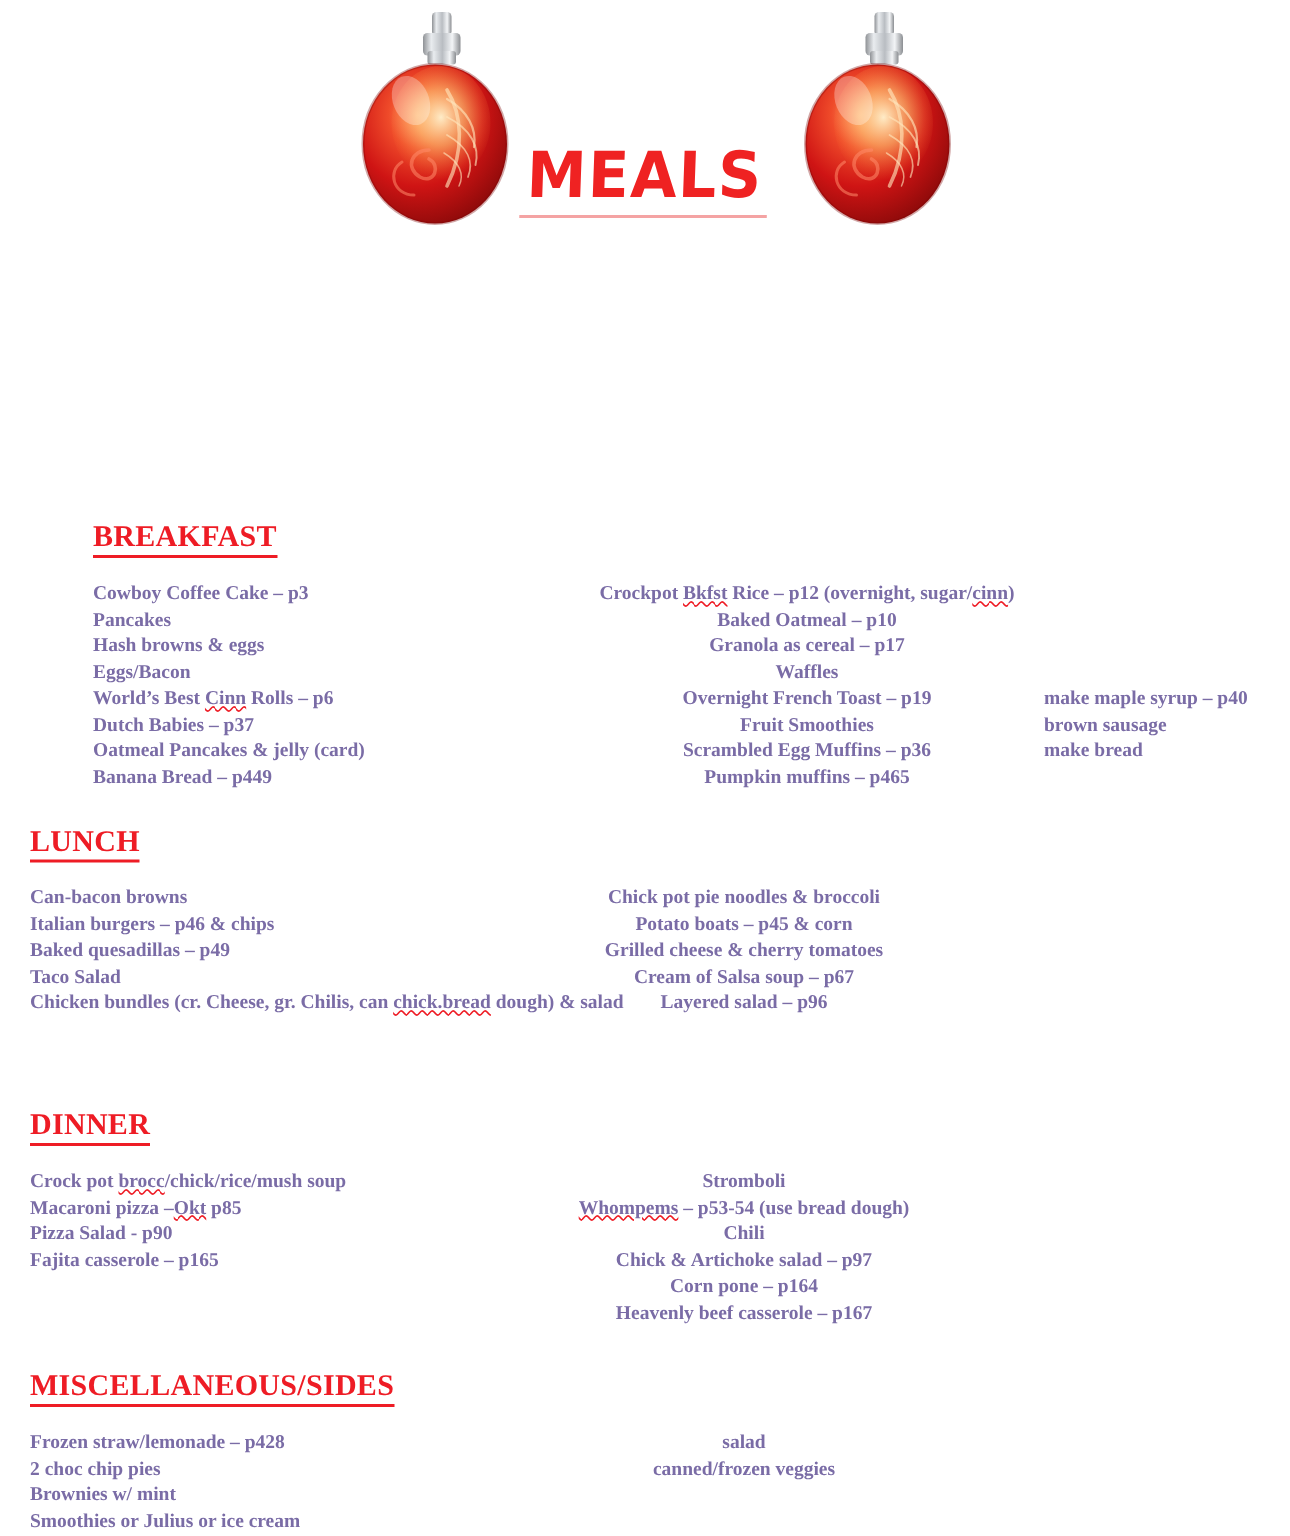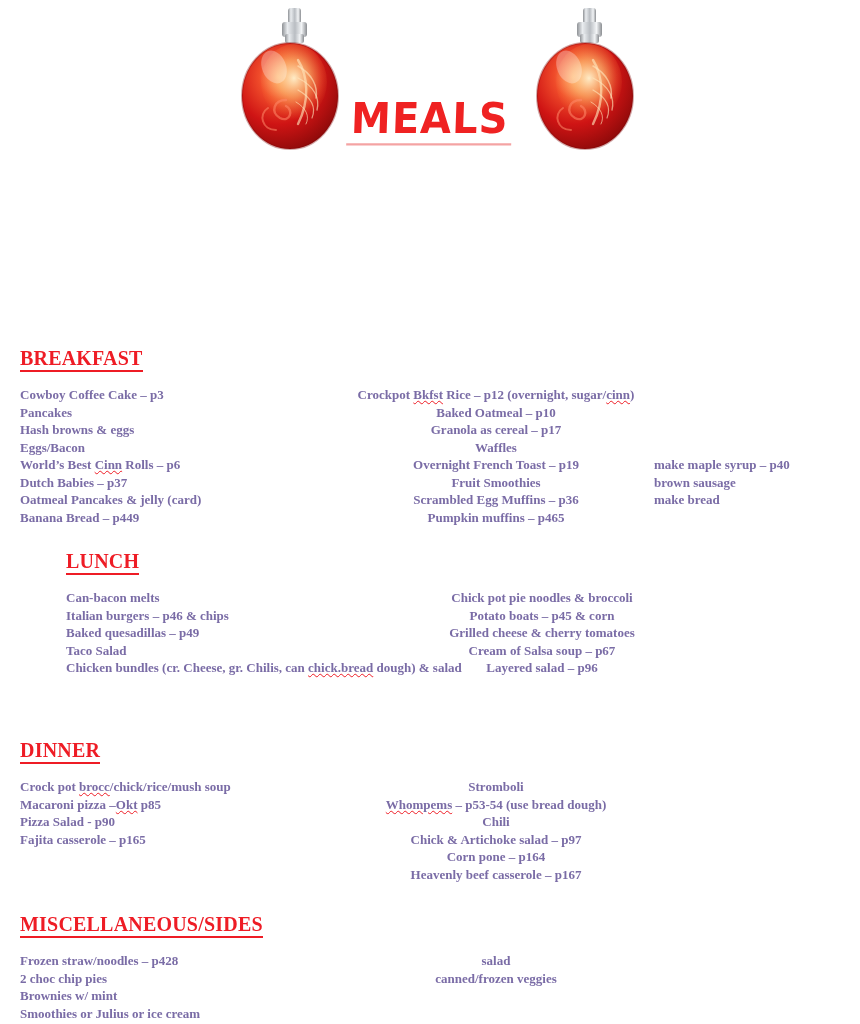--- a/index.html
+++ b/index.html
@@ -100,22 +100,22 @@
   
   .sq {
     text-decoration: underline;
     text-decoration-color: #ee1c25;
     text-decoration-style: wavy;
     text-decoration-thickness: 1px;
     text-underline-offset: 1px;
   }
 
   
-  #sec-breakfast { position:absolute; top: 180px; left: 0; right: 18px; }
-  #sec-lunch     { position:absolute; top: 383px; left: 0; right: 0; margin-left: 46px; }
+  #sec-breakfast { position:absolute; top: 180px; left: 0; right: 18px; padding-left: 42px; }
+  #sec-lunch     { position:absolute; top: 383px; left: 0; right: 0; }
   #sec-dinner    { position:absolute; top: 572px; left: 0; right: 0; }
   #sec-misc      { position:absolute; top: 746px; left: 0; right: 0; }
 </style>
 </head>
 <body>
 
 <div class="header">
 
   <div class="ornament left">
     <svg viewBox="0 0 104 148" xmlns="http://www.w3.org/2000/svg" aria-hidden="true">
@@ -248,21 +248,21 @@
         <div class="item">brown sausage</div>
         <div class="item">make bread</div>
       </div>
     </div>
   </div>
 
   <div class="section" id="sec-lunch">
     <div class="section-heading">LUNCH</div>
     <div class="cols">
       <div class="col col-1">
-        <div class="item">Can-bacon melts</div>
+        <div class="item">Can-bacon browns</div>
         <div class="item">Italian burgers – p46 &amp; chips</div>
         <div class="item">Baked quesadillas – p49</div>
         <div class="item">Taco Salad</div>
         <div class="item">Chicken bundles (cr. Cheese, gr. Chilis, can <span class="sq">chick.bread</span> dough) &amp; salad</div>
       </div>
       <div class="col col-2">
         <div class="item">Chick pot pie noodles &amp; broccoli</div>
         <div class="item">Potato boats – p45 &amp; corn</div>
         <div class="item">Grilled cheese &amp; cherry tomatoes</div>
         <div class="item">Cream of Salsa soup – p67</div>
@@ -288,21 +288,21 @@
         <div class="item">Corn pone – p164</div>
         <div class="item">Heavenly beef casserole – p167</div>
       </div>
     </div>
   </div>
 
   <div class="section" id="sec-misc">
     <div class="section-heading">MISCELLANEOUS/SIDES</div>
     <div class="cols">
       <div class="col col-1">
-        <div class="item">Frozen straw/noodles – p428</div>
+        <div class="item">Frozen straw/lemonade – p428</div>
         <div class="item">2 choc chip pies</div>
         <div class="item">Brownies w/ mint</div>
         <div class="item">Smoothies or Julius or ice cream</div>
         <div class="item">Choc chip scones</div>
 
       </div>
       <div class="col col-2">
         <div class="item">salad</div>
         <div class="item">canned/frozen veggies</div>
       </div>

